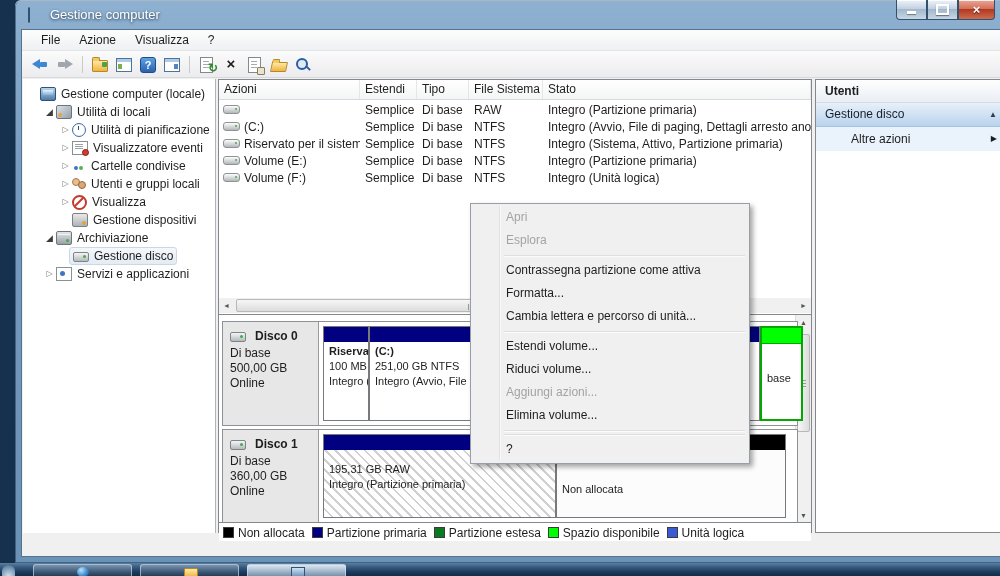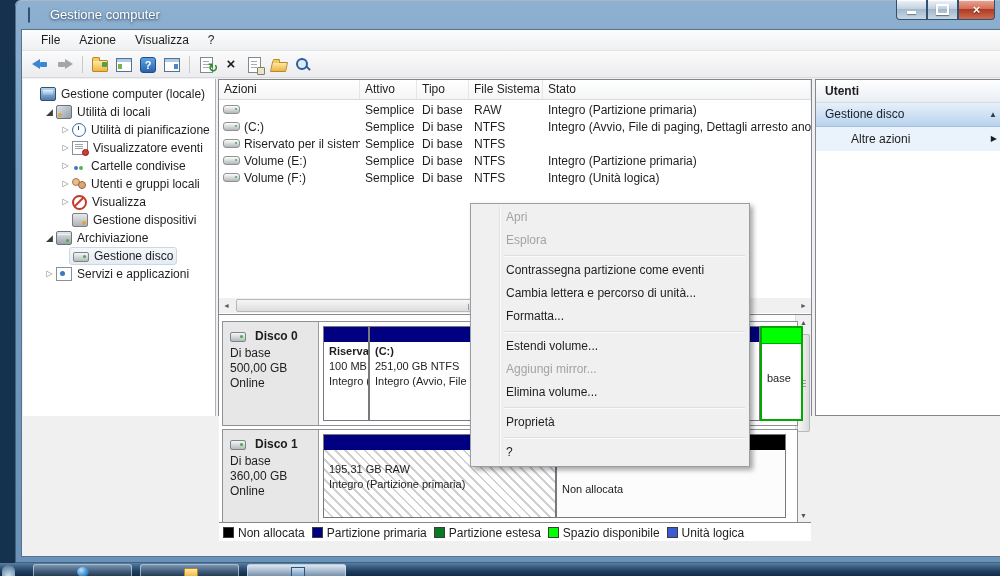--- a/index.html
+++ b/index.html
@@ -43,21 +43,21 @@
                    text-align:center;line-height:14px;background:linear-gradient(#5ea2e2,#2a62ac);border:1px solid #1d4d8c}
   .sheet{position:absolute;left:2px;top:1px;width:11px;height:14px;background:#fff;border:1px solid #84898e}
   .sheet::before{content:"";position:absolute;left:2px;top:3px;width:6px;height:1px;background:#a7abaf;box-shadow:0 3px #a7abaf,0 6px #a7abaf}
   .tb-refresh .ovr{position:absolute;right:-2px;bottom:-1px;color:#2a8a2a;font-size:12px;font-weight:bold;line-height:12px}
   .tb-delete{font-size:15px;font-weight:bold;line-height:16px;text-align:center;color:#1c1c1c}
   .tb-properties .ovr{position:absolute;right:-1px;bottom:-2px;width:6px;height:6px;background:#e8e2d2;border:1px solid #8a7d5a;border-radius:1px}
   .tb-open .fold{top:6px;height:8px;transform:skewX(-12deg)}
   .tb-search .lens{position:absolute;left:2px;top:2px;width:8px;height:8px;border:2px solid #2a5d9e;border-radius:50%;background:#dcebf7}
   .tb-search .handle{position:absolute;left:11px;top:11px;width:6px;height:2px;background:#2a5d9e;transform:rotate(45deg)}
   
-  .pane{position:absolute;top:49px;height:337px;background:#fff}
+  .pane{position:absolute;top:49px;height:454px;background:#fff}
   .tree-pane{left:1px;width:193px;border-right:1px solid #b0b4b8;padding-top:6px;box-sizing:border-box}
   .center-pane{left:196px;width:594px;border:1px solid #83888d;box-sizing:border-box}
   .actions-pane{left:793px;width:192px;border:1px solid #83888d;box-sizing:border-box}
   .statusbar{position:absolute;left:0;top:511px;right:0;height:15px;background:#f0f0f0}
   
   .tree-item{height:18px;display:flex;align-items:center;white-space:nowrap}
   .tree-item .exp{width:13px;flex:none;text-align:center;font-size:8px;color:#7a7a7a;line-height:18px}
   .tree-item .exp.expanded{color:#3c3c3c;font-size:9px}
   .tree-item.selected .lbl-box{background:linear-gradient(#f5f8fb,#e3ebf4);border:1px solid #ccd7e4;border-radius:3px;padding:0 3px;margin-left:-3px}
   .lbl-box{display:flex;align-items:center;height:16px}
@@ -294,21 +294,21 @@
           <span class="lbl-box">
             <span class="ti ti-services"></span>
             <span>Servizi e applicazioni</span>
           </span>
         </div>
       </div>
 
     <div class="pane center-pane">
       <div class="vol-header" id="volHeader">
           <div class="cell">Azioni</div>
-          <div class="cell">Attivo</div>
+          <div class="cell">Estendi</div>
           <div class="cell">Tipo</div>
           <div class="cell">File Sistema</div>
           <div class="cell">Stato</div>
         </div>
       <div class="vol-rows" id="volRows">
           <div class="vol-row">
             <div class="cell vname">
               <span class="drive-ic"></span>
               <span></span>
             </div>
@@ -328,20 +328,21 @@
             <div class="cell">Integro (Avvio, File di paging, Dettagli arresto ano</div>
           </div>
           <div class="vol-row">
             <div class="cell vname">
               <span class="drive-ic"></span>
               <span>Riservato per il sistema</span>
             </div>
             <div class="cell">Semplice</div>
             <div class="cell">Di base</div>
             <div class="cell">NTFS</div>
+            <div class="cell">Integro (Sistema, Attivo, Partizione primaria)</div>
           </div>
           <div class="vol-row">
             <div class="cell vname">
               <span class="drive-ic"></span>
               <span>Volume (E:)</span>
             </div>
             <div class="cell">Semplice</div>
             <div class="cell">Di base</div>
             <div class="cell">NTFS</div>
             <div class="cell">Integro (Partizione primaria)</div>
@@ -468,29 +469,29 @@
     </div>
 
     <div class="statusbar"></div>
   </div>
 </div>
 
 <div class="context-menu" id="ctxMenu">
     <div class="cm-item disabled">Apri</div>
     <div class="cm-item disabled">Esplora</div>
     <div class="cm-sep"></div>
-    <div class="cm-item">Contrassegna partizione come eventi</div>
+    <div class="cm-item">Contrassegna partizione come attiva</div>
+    <div class="cm-item">Formatta...</div>
     <div class="cm-item">Cambia lettera e percorso di unità...</div>
-    <div class="cm-item">Formatta...</div>
     <div class="cm-sep"></div>
     <div class="cm-item">Estendi volume...</div>
-    <div class="cm-item disabled">Aggiungi mirror...</div>
+    <div class="cm-item">Riduci volume...</div>
+    <div class="cm-item disabled">Aggiungi azioni...</div>
     <div class="cm-item">Elimina volume...</div>
     <div class="cm-sep"></div>
-    <div class="cm-item">Proprietà</div>
     <div class="cm-sep"></div>
     <div class="cm-item">?</div>
   </div>
 
 <div class="taskbar" id="taskbar">
   <div class="start-orb"></div>
 <div class="tk-btn" style="left: 33px;">
       <span class="tk-ic tk-browser"></span>
     </div>
     <div class="tk-btn" style="left: 140px;">

